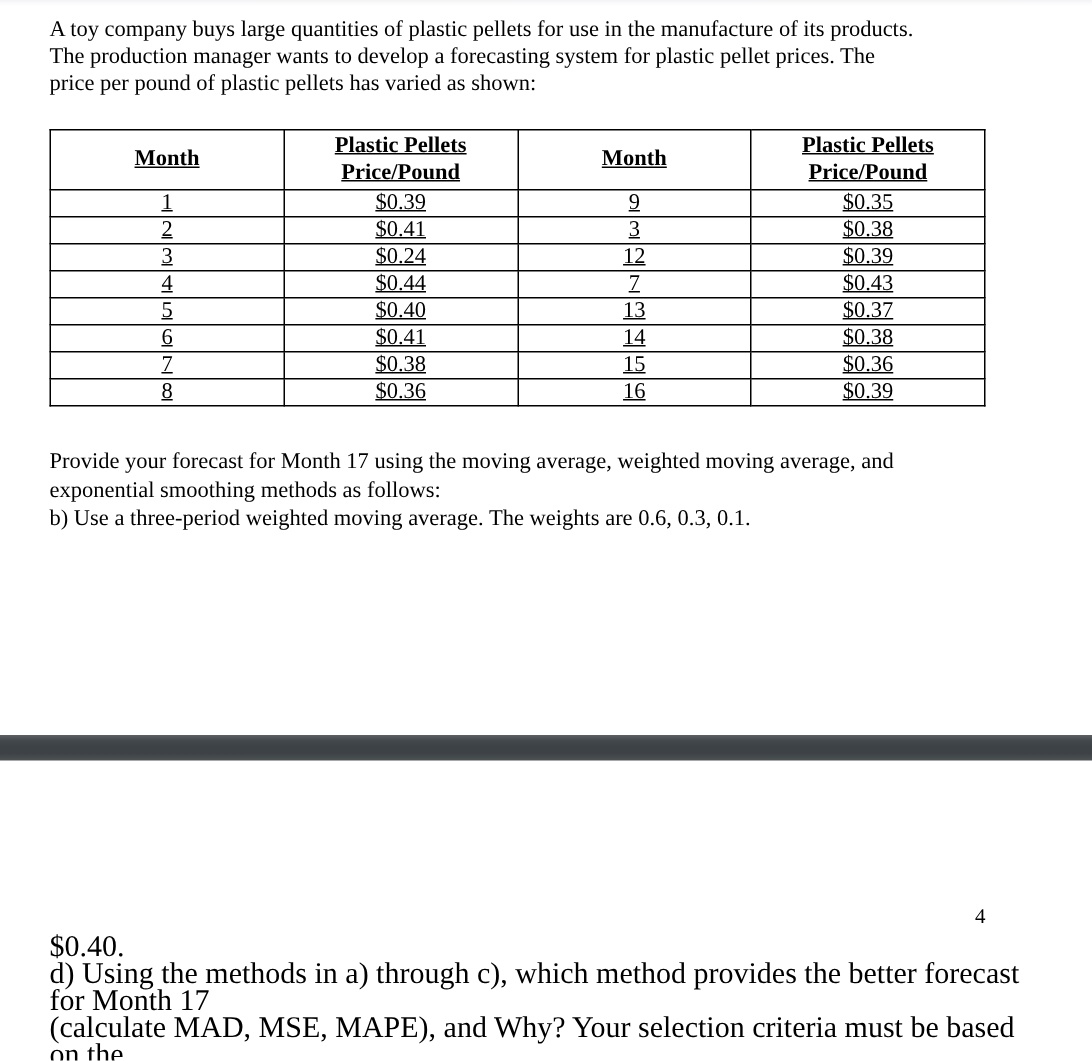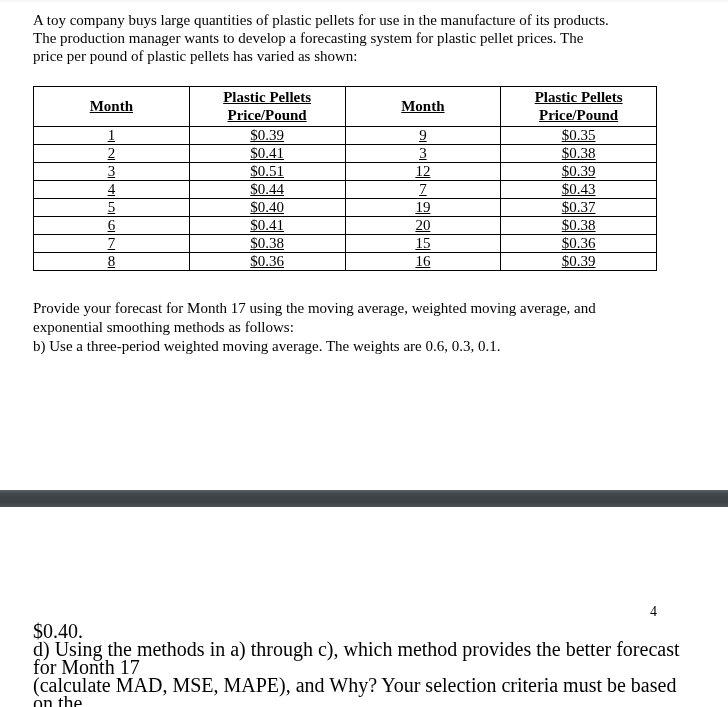--- a/index.html
+++ b/index.html
@@ -125,40 +125,40 @@
             <td>$0.35</td>
           </tr>
           <tr>
             <td>2</td>
             <td>$0.41</td>
             <td>3</td>
             <td>$0.38</td>
           </tr>
           <tr>
             <td>3</td>
-            <td>$0.51</td>
+            <td>$0.24</td>
             <td>12</td>
             <td>$0.39</td>
           </tr>
           <tr>
             <td>4</td>
             <td>$0.44</td>
             <td>7</td>
             <td>$0.43</td>
           </tr>
           <tr>
             <td>5</td>
             <td>$0.40</td>
-            <td>19</td>
+            <td>13</td>
             <td>$0.37</td>
           </tr>
           <tr>
             <td>6</td>
             <td>$0.41</td>
-            <td>20</td>
+            <td>14</td>
             <td>$0.38</td>
           </tr>
           <tr>
             <td>7</td>
             <td>$0.38</td>
             <td>15</td>
             <td>$0.36</td>
           </tr>
           <tr>
             <td>8</td>

